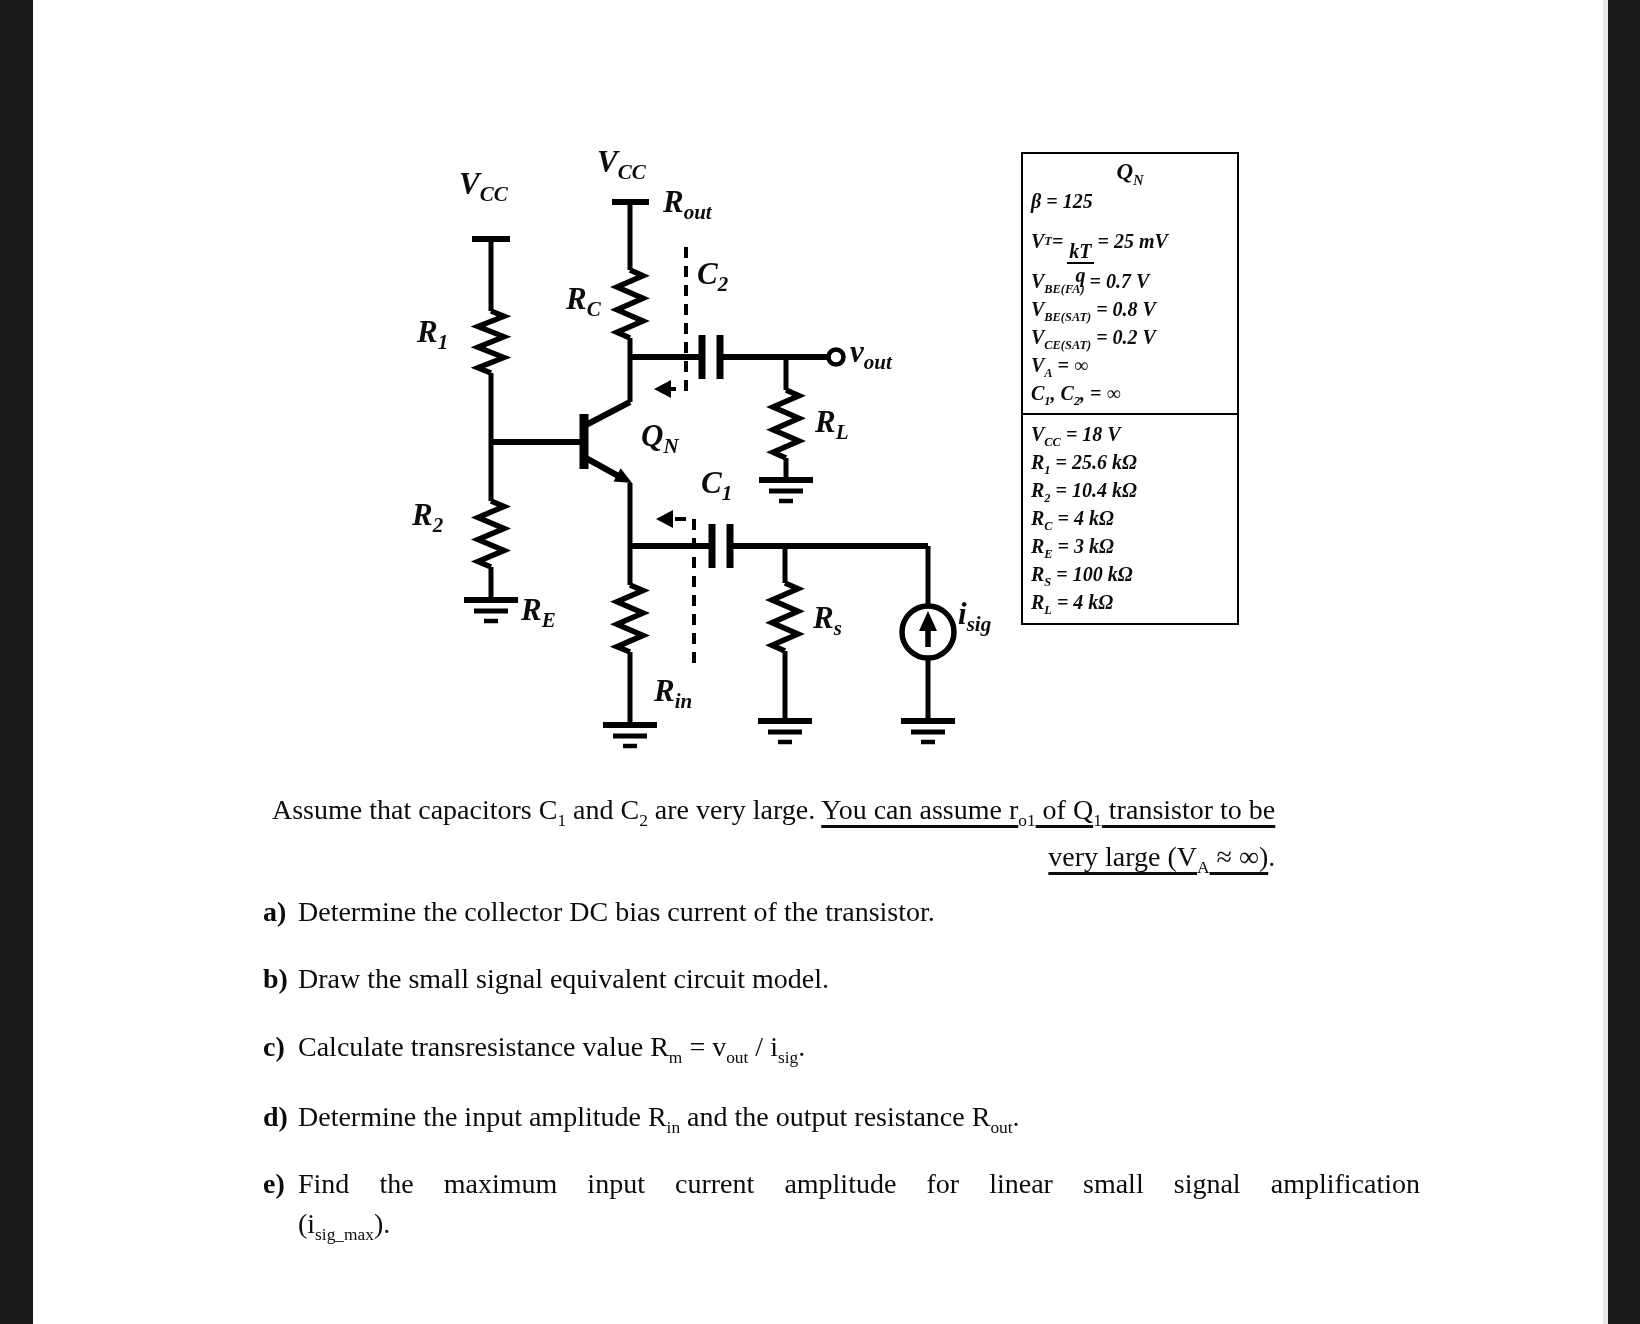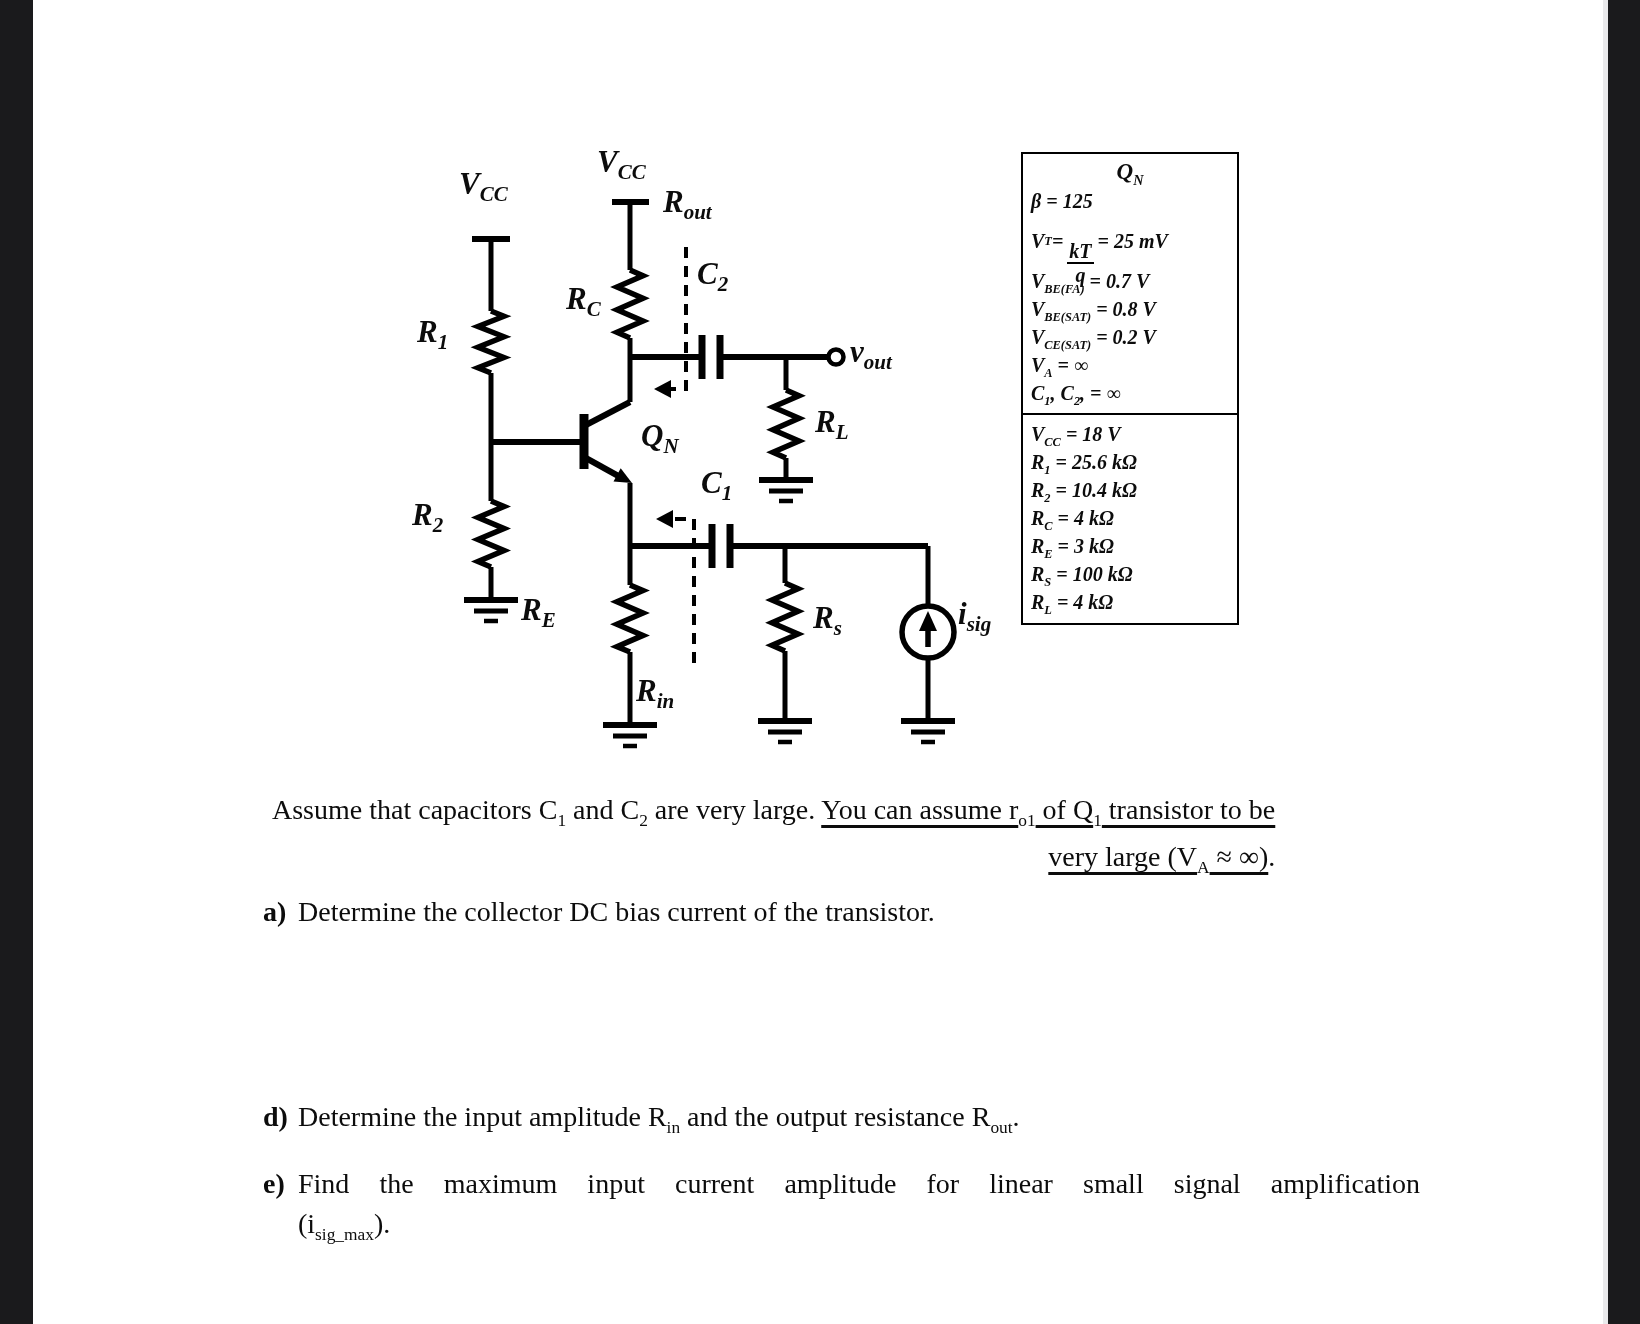--- a/index.html
+++ b/index.html
@@ -154,21 +154,21 @@
   <div class="clabel" style="left:566px;top:283px"><span>R</span><sub>C</sub></div>
   <div class="clabel" style="left:697px;top:258px"><span>C</span><sub>2</sub></div>
   <div class="clabel" style="left:850px;top:336px"><span>v</span><sub>out</sub></div>
   <div class="clabel" style="left:815px;top:406px"><span>R</span><sub>L</sub></div>
   <div class="clabel" style="left:641px;top:420px"><span>Q</span><sub>N</sub></div>
   <div class="clabel" style="left:701px;top:467px"><span>C</span><sub>1</sub></div>
   <div class="clabel" style="left:412px;top:499px"><span>R</span><sub>2</sub></div>
   <div class="clabel" style="left:521px;top:594px"><span>R</span><sub>E</sub></div>
   <div class="clabel" style="left:813px;top:602px"><span>R</span><sub>s</sub></div>
   <div class="clabel" style="left:958px;top:598px"><span>i</span><sub>sig</sub></div>
-  <div class="clabel" style="left:636px;top:675px"><span>R</span><sub>in</sub></div>
+  <div class="clabel" style="left:654px;top:675px"><span>R</span><sub>in</sub></div>
 
   <div class="pbox">
     <div class="pbox-top">
       <div class="pline pbox-title"><span>Q</span><sub>N</sub></div>
       <div class="pline"><span>β = 125</span></div>
       <div class="pline fracline">
           <span>V</span>
           <sub>T</sub>
           <span> = </span>
           <span class="frac">
@@ -195,20 +195,26 @@
   </div>
 
   <div class="para">
     <div><span>Assume that capacitors C</span><sub>1</sub><span> and C</span><sub>2</sub><span> are very large. </span><span class="u"><span>You can assume r</span><sub>o1</sub><span> of Q</span><sub>1</sub><span> transistor to be</span></span></div>
     <div><span class="u"><span>very large (V</span><sub>A</sub><span> ≈ ∞)</span></span><span>.</span></div>
   </div>
 
   <div class="q" style="left:263px;top:896px">
     <span class="qlabel">a)</span><span><span>Determine the collector DC bias current of the transistor.</span></span>
   </div>
+  <div class="q" style="left:263px;top:963px">
+    <span class="qlabel">b)</span><span><span>Draw the small signal equivalent circuit model.</span></span>
+  </div>
+  <div class="q" style="left:263px;top:1031px">
+    <span class="qlabel">c)</span><span><span>Calculate transresistance value R</span><sub>m</sub><span> = v</span><sub>out</sub><span> / i</span><sub>sig</sub><span>.</span></span>
+  </div>
   <div class="q" style="left:263px;top:1101px">
     <span class="qlabel">d)</span><span><span>Determine the input amplitude R</span><sub>in</sub><span> and the output resistance R</span><sub>out</sub><span>.</span></span>
   </div>
   <div class="q" style="left:263px;top:1168px">
     <span class="qlabel">e)</span>
   </div>
   <div class="qe-just" style="top:1168px"><span>Find the maximum input current amplitude for linear small signal amplification</span></div>
   <div class="q" style="left:298px;top:1208px"><span>(i</span><sub>sig_max</sub><span>).</span></div>
 </div>
 

